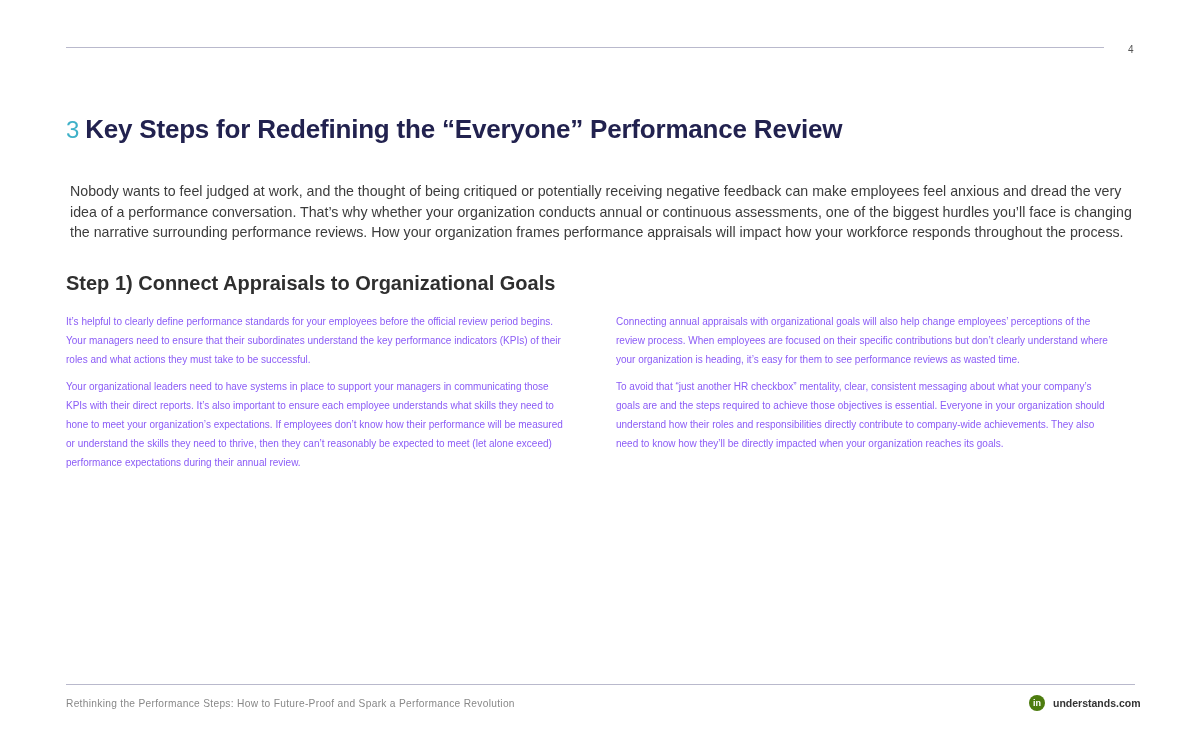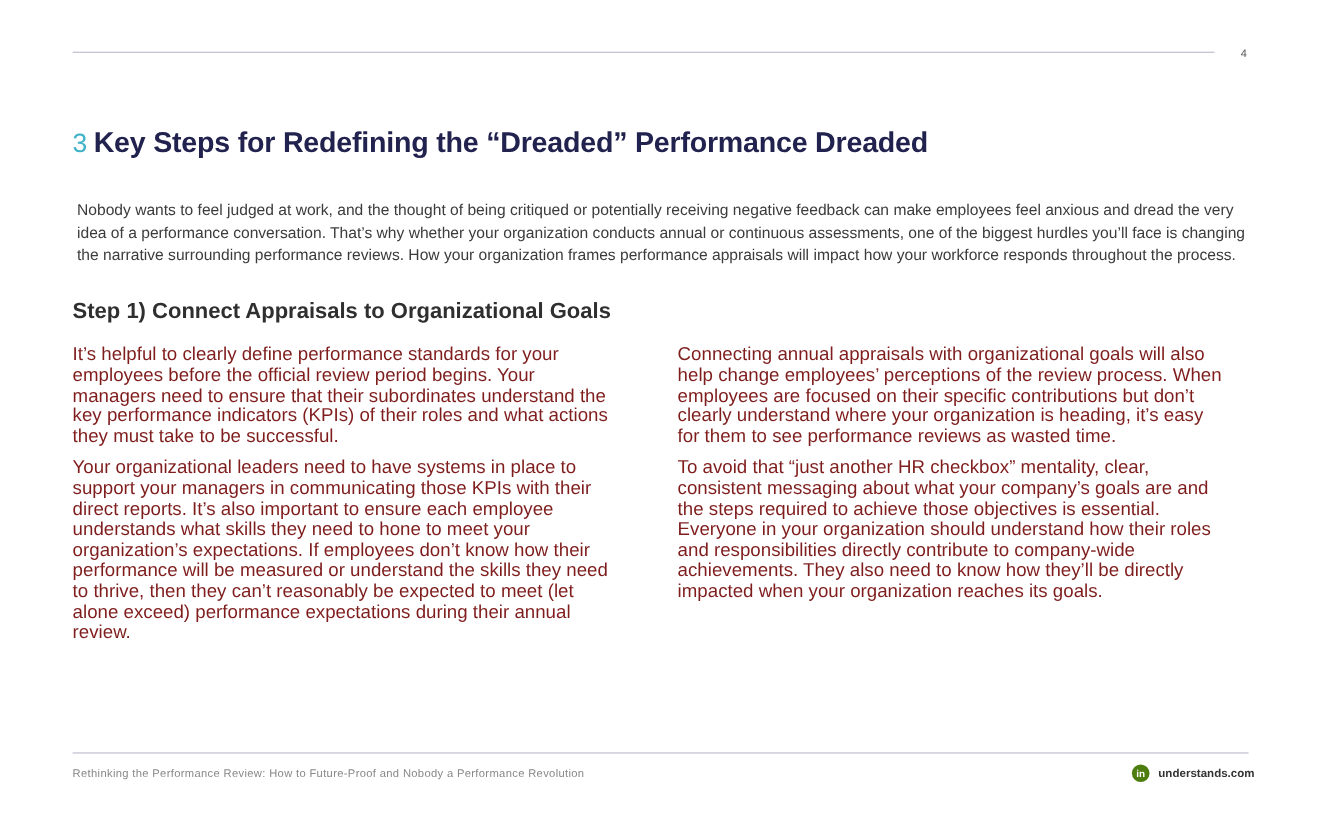--- a/index.html
+++ b/index.html
@@ -3,52 +3,52 @@
 <meta charset="utf-8">
 <style>
   html, body { margin:0; padding:0; background:#ffffff; }
   body { width:1200px; height:750px; position:relative; overflow:hidden; font-family:"Liberation Sans", sans-serif; color:#3a3a3a; }
   .top-rule { position:absolute; left:66px; top:47px; width:1038px; height:1px; background:#b9b9cc; }
   .page-num { position:absolute; left:1128px; top:44px; font-size:10px; color:#555; }
   .title { position:absolute; left:66px; top:114px; font-size:26px; font-weight:bold; color:#22224f; letter-spacing:-0.2px; white-space:nowrap; }
   .title .num { color:#3fb1c8; font-weight:normal; font-size:24px; margin-right:6px; }
   .intro { position:absolute; left:66px; top:177px; width:1070px; font-size:14.2px; line-height:20.6px; color:#3c3c3c; margin:4px; }
   .step-heading { position:absolute; left:66px; top:272px; font-size:20px; font-weight:bold; color:#2f2f2f; white-space:nowrap; }
-  .col { position:absolute; top:313px; font-size:17px; line-height:18.8px; color:#7f1d1d; }
+  .col { position:absolute; top:313px; font-size:10px; line-height:18.8px; color:#8b5cf6; }
   .col p { margin:0 0 9px 0; }
   .col-left { left:66px; width:500px; }
   .col-right { left:616px; width:500px; }
   .bottom-rule { position:absolute; left:66px; top:684px; width:1069px; height:1px; background:#b9b9cc; }
   .footer-text { position:absolute; left:66px; top:698px; font-size:10.2px; color:#888; letter-spacing:0.3px; white-space:nowrap; }
   .footer-brand { position:absolute; left:1029px; top:695px; display:flex; align-items:center; gap:8px; }
   .li-icon { width:16px; height:16px; border-radius:50%; background:#4d7c0f; color:#fff; font-size:9px; font-weight:bold; display:flex; align-items:center; justify-content:center; }
   .brand-text { font-size:10.5px; font-weight:bold; color:#333; }
 </style>
 </head>
 <body>
 
 <div class="top-rule"></div>
 <div class="page-num">4</div>
 
 <h1 class="title" style="margin:0;">
-  <span class="num">3</span><span>Key Steps for Redefining the “Dreaded” Performance Dreaded</span>
+  <span class="num">3</span><span>Key Steps for Redefining the “Everyone” Performance Review</span>
 </h1>
 
 <p class="intro">Nobody wants to feel judged at work, and the thought of being critiqued or potentially receiving negative feedback can make employees feel anxious and dread the very idea of a performance conversation. That’s why whether your organization conducts annual or continuous assessments, one of the biggest hurdles you’ll face is changing the narrative surrounding performance reviews. How your organization frames performance appraisals will impact how your workforce responds throughout the process.</p>
 
 <h2 class="step-heading" style="margin:0;">Step 1) Connect Appraisals to Organizational Goals</h2>
 
 <div class="col col-left">
   <p>It’s helpful to clearly define performance standards for your employees before the official review period begins. Your managers need to ensure that their subordinates understand the key performance indicators (KPIs) of their roles and what actions they must take to be successful.</p>
   <p>Your organizational leaders need to have systems in place to support your managers in communicating those KPIs with their direct reports. It’s also important to ensure each employee understands what skills they need to hone to meet your organization’s expectations. If employees don’t know how their performance will be measured or understand the skills they need to thrive, then they can’t reasonably be expected to meet (let alone exceed) performance expectations during their annual review.</p>
 </div>
 
 <div class="col col-right">
   <p>Connecting annual appraisals with organizational goals will also help change employees’ perceptions of the review process. When employees are focused on their specific contributions but don’t clearly understand where your organization is heading, it’s easy for them to see performance reviews as wasted time.</p>
   <p>To avoid that “just another HR checkbox” mentality, clear, consistent messaging about what your company’s goals are and the steps required to achieve those objectives is essential. Everyone in your organization should understand how their roles and responsibilities directly contribute to company-wide achievements. They also need to know how they’ll be directly impacted when your organization reaches its goals.</p>
 </div>
 
 <div class="bottom-rule"></div>
-<div class="footer-text">Rethinking the Performance Review: How to Future-Proof and Nobody a Performance Revolution</div>
+<div class="footer-text">Rethinking the Performance Steps: How to Future-Proof and Spark a Performance Revolution</div>
 <div class="footer-brand">
   <span class="li-icon">in</span>
   <span class="brand-text">understands.com</span>
 </div>
 
 </body></html>

